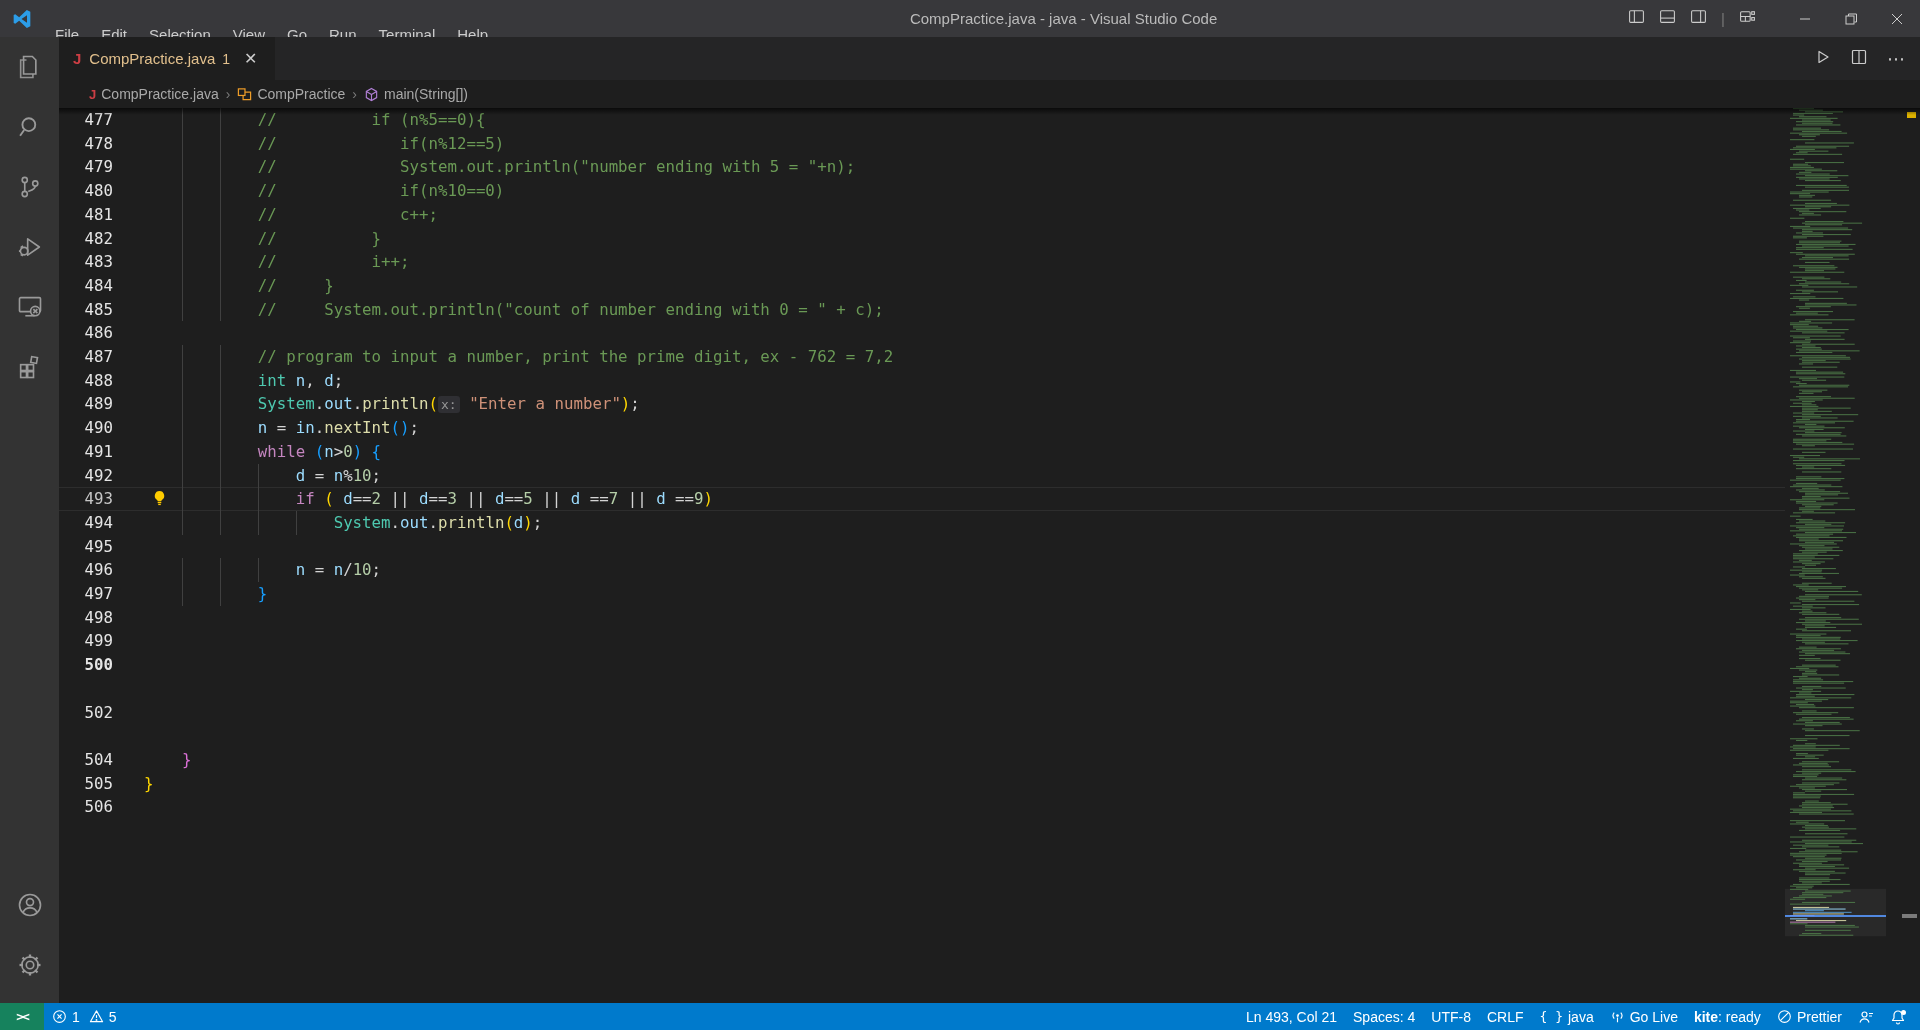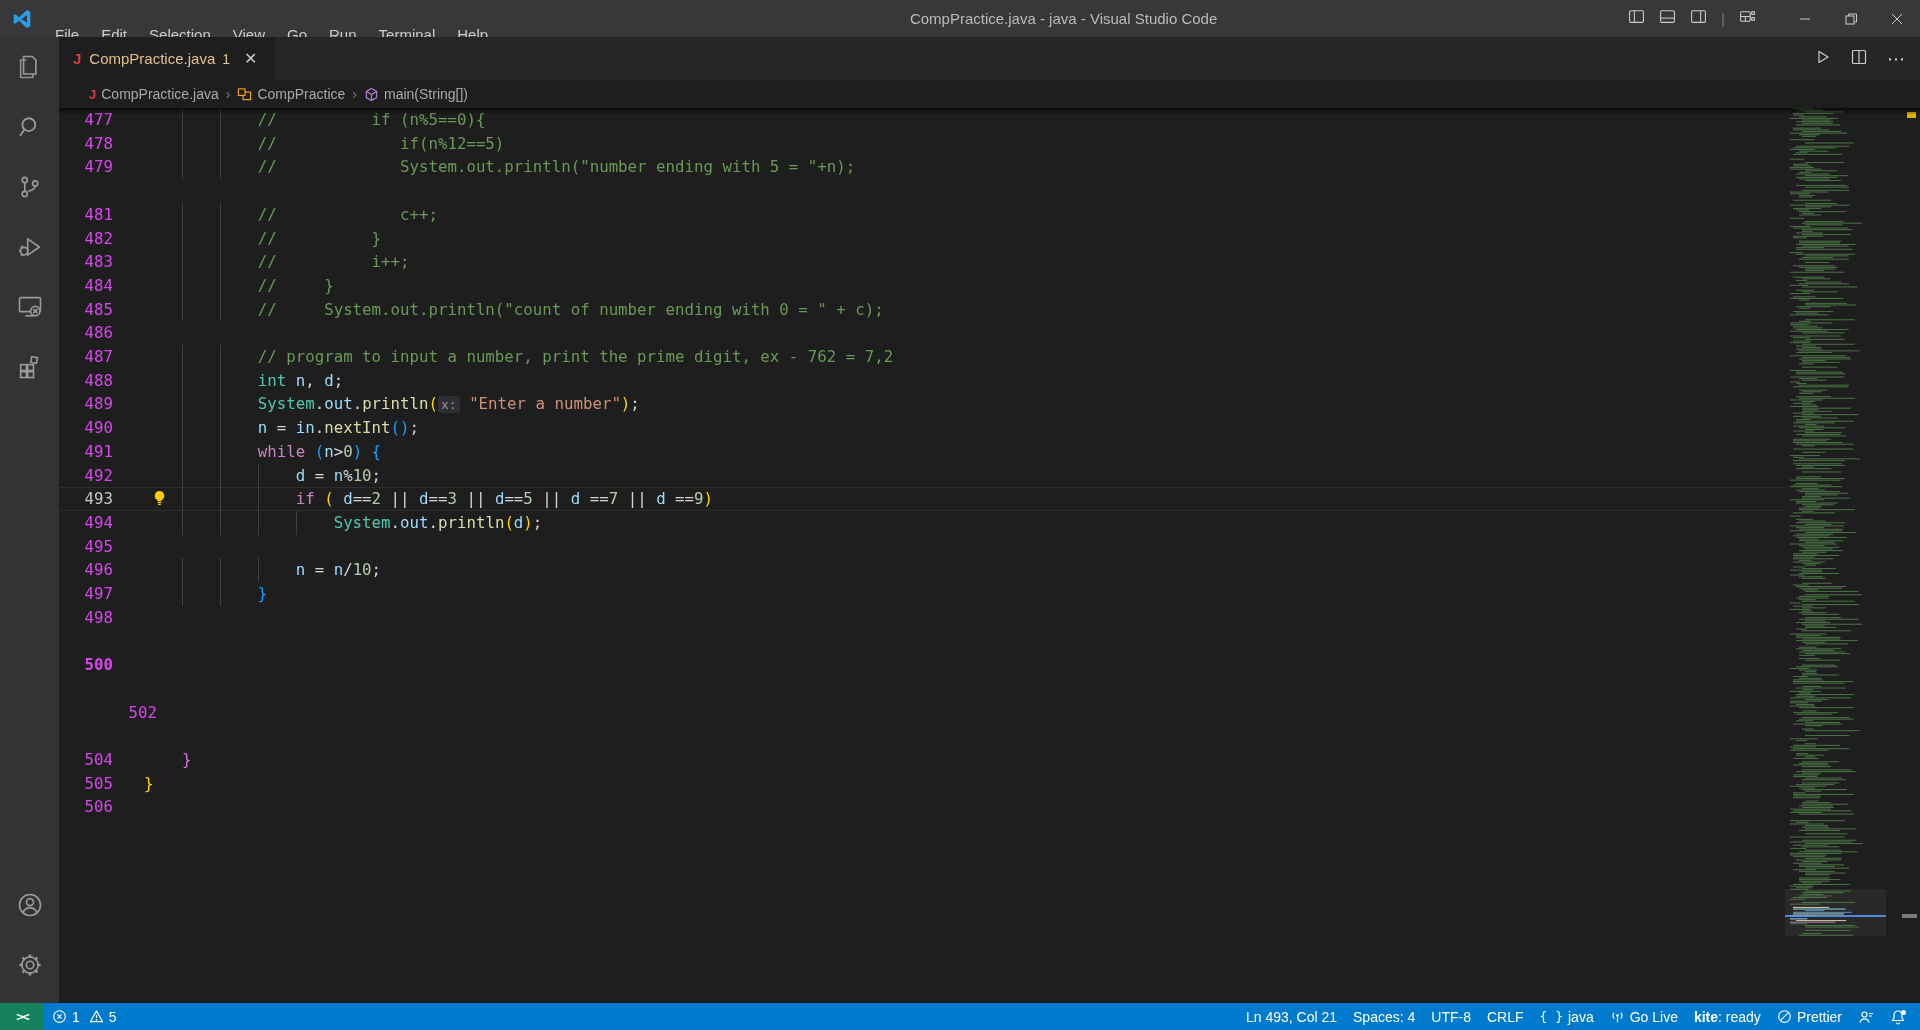--- a/index.html
+++ b/index.html
@@ -42,21 +42,21 @@
   .bc-item { display:flex; align-items:center; gap:5px; color:#A9A9A9; font-size:14px; }
   .bc-sep { color:#7A7A7A; font-size:14px; }
   .bc-java { color:#CC3E44; font-weight:700; font-size:13px; }
 
   
   .editor { flex:1; position:relative; overflow:hidden; background:#1E1E1E; }
   .editor-shadow { position:absolute; top:0; left:0; right:0; height:7px;
                    background:linear-gradient(rgba(0,0,0,0.65), rgba(0,0,0,0)); z-index:5; pointer-events:none; }
   .code-lines { position:absolute; inset:0; font-family:"DejaVu Sans Mono", monospace; font-size:15.75px; }
   .cl { position:absolute; left:0; right:135px; height:23.7px; }
-  .cl .ln { position:absolute; left:0; top:0; width:54px; text-align:right; color:#d946ef; line-height:23.7px; }
+  .cl .ln { position:absolute; left:0; top:0; width:54px; text-align:right; color:#e5e5e5; line-height:23.7px; }
   .cl.cur .ln { color:#C6C6C6; }
   .cl.cur { box-shadow: inset 0 1px 0 rgba(255,255,255,0.07), inset 0 -1px 0 rgba(255,255,255,0.07); }
   .cl .code { position:absolute; left:85px; top:0; right:0; white-space:pre; line-height:23.7px; color:#D4D4D4; }
   .guide { position:absolute; top:0; bottom:0; width:1px; background:#404040; }
   .tk-cmt{color:#6A9955} .tk-kw{color:#C586C0} .tk-type{color:#4EC9B0} .tk-var{color:#9CDCFE}
   .tk-fn{color:#DCDCAA} .tk-str{color:#CE9178} .tk-num{color:#B5CEA8} .tk-pln{color:#D4D4D4}
   .tk-b1{color:#FFD700} .tk-b2{color:#DA70D6} .tk-b3{color:#179FFF}
   .tk-inlay{color:#969696; background:#2F2F33; border-radius:3px; padding:1px 3px; font-size:13px;}
   .bulb { position:absolute; left:92px; top:3px; width:17px; height:17px; }
 
@@ -266,20 +266,24 @@
               <span class="code"><span class="guide" style="left: 4ch;"></span><span class="guide" style="left: 8ch;"></span>            <span class="tk-cmt">//          if (n%5==0){</span></span>
             </div>
             <div class="cl" style="top: 23.7px;">
               <span class="ln">478</span>
               <span class="code"><span class="guide" style="left: 4ch;"></span><span class="guide" style="left: 8ch;"></span>            <span class="tk-cmt">//             if(n%12==5)</span></span>
             </div>
             <div class="cl" style="top: 47.4px;">
               <span class="ln">479</span>
               <span class="code"><span class="guide" style="left: 4ch;"></span><span class="guide" style="left: 8ch;"></span>            <span class="tk-cmt">//             System.out.println("number ending with 5 = "+n);</span></span>
             </div>
+            <div class="cl" style="top: 71.1px;">
+              <span class="ln">480</span>
+              <span class="code"><span class="guide" style="left: 4ch;"></span><span class="guide" style="left: 8ch;"></span>            <span class="tk-cmt">//             if(n%10==0)</span></span>
+            </div>
             <div class="cl" style="top: 94.8px;">
               <span class="ln">481</span>
               <span class="code"><span class="guide" style="left: 4ch;"></span><span class="guide" style="left: 8ch;"></span>            <span class="tk-cmt">//             c++;</span></span>
             </div>
             <div class="cl" style="top: 118.5px;">
               <span class="ln">482</span>
               <span class="code"><span class="guide" style="left: 4ch;"></span><span class="guide" style="left: 8ch;"></span>            <span class="tk-cmt">//          }</span></span>
             </div>
             <div class="cl" style="top: 142.2px;">
               <span class="ln">483</span>
@@ -343,25 +347,29 @@
               <span class="code"><span class="guide" style="left: 4ch;"></span><span class="guide" style="left: 8ch;"></span><span class="guide" style="left: 12ch;"></span>                <span class="tk-var">n</span><span class="tk-pln"> = </span><span class="tk-var">n</span><span class="tk-pln">/</span><span class="tk-num">10</span><span class="tk-pln">;</span></span>
             </div>
             <div class="cl" style="top: 474px;">
               <span class="ln">497</span>
               <span class="code"><span class="guide" style="left: 4ch;"></span><span class="guide" style="left: 8ch;"></span>            <span class="tk-b3">}</span></span>
             </div>
             <div class="cl" style="top: 497.7px;">
               <span class="ln">498</span>
               <span class="code"><span class="guide" style="left: 4ch;"></span><span class="guide" style="left: 8ch;"></span></span>
             </div>
+            <div class="cl" style="top: 521.4px;">
+              <span class="ln">499</span>
+              <span class="code"><span class="guide" style="left: 4ch;"></span><span class="guide" style="left: 8ch;"></span></span>
+            </div>
             <div class="cl" style="top: 545.1px; font-weight: bold;">
               <span class="ln">500</span>
               <span class="code"><span class="guide" style="left: 4ch;"></span><span class="guide" style="left: 8ch;"></span></span>
             </div>
-            <div class="cl" style="top: 592.5px; margin-left: 44px;">
+            <div class="cl" style="top: 592.5px;">
               <span class="ln">502</span>
               <span class="code"><span class="guide" style="left: 4ch;"></span><span class="guide" style="left: 8ch;"></span></span>
             </div>
             <div class="cl" style="top: 639.9px;">
               <span class="ln">504</span>
               <span class="code">    <span class="tk-b2">}</span></span>
             </div>
             <div class="cl" style="top: 663.6px;">
               <span class="ln">505</span>
               <span class="code"><span class="tk-b1">}</span></span>

